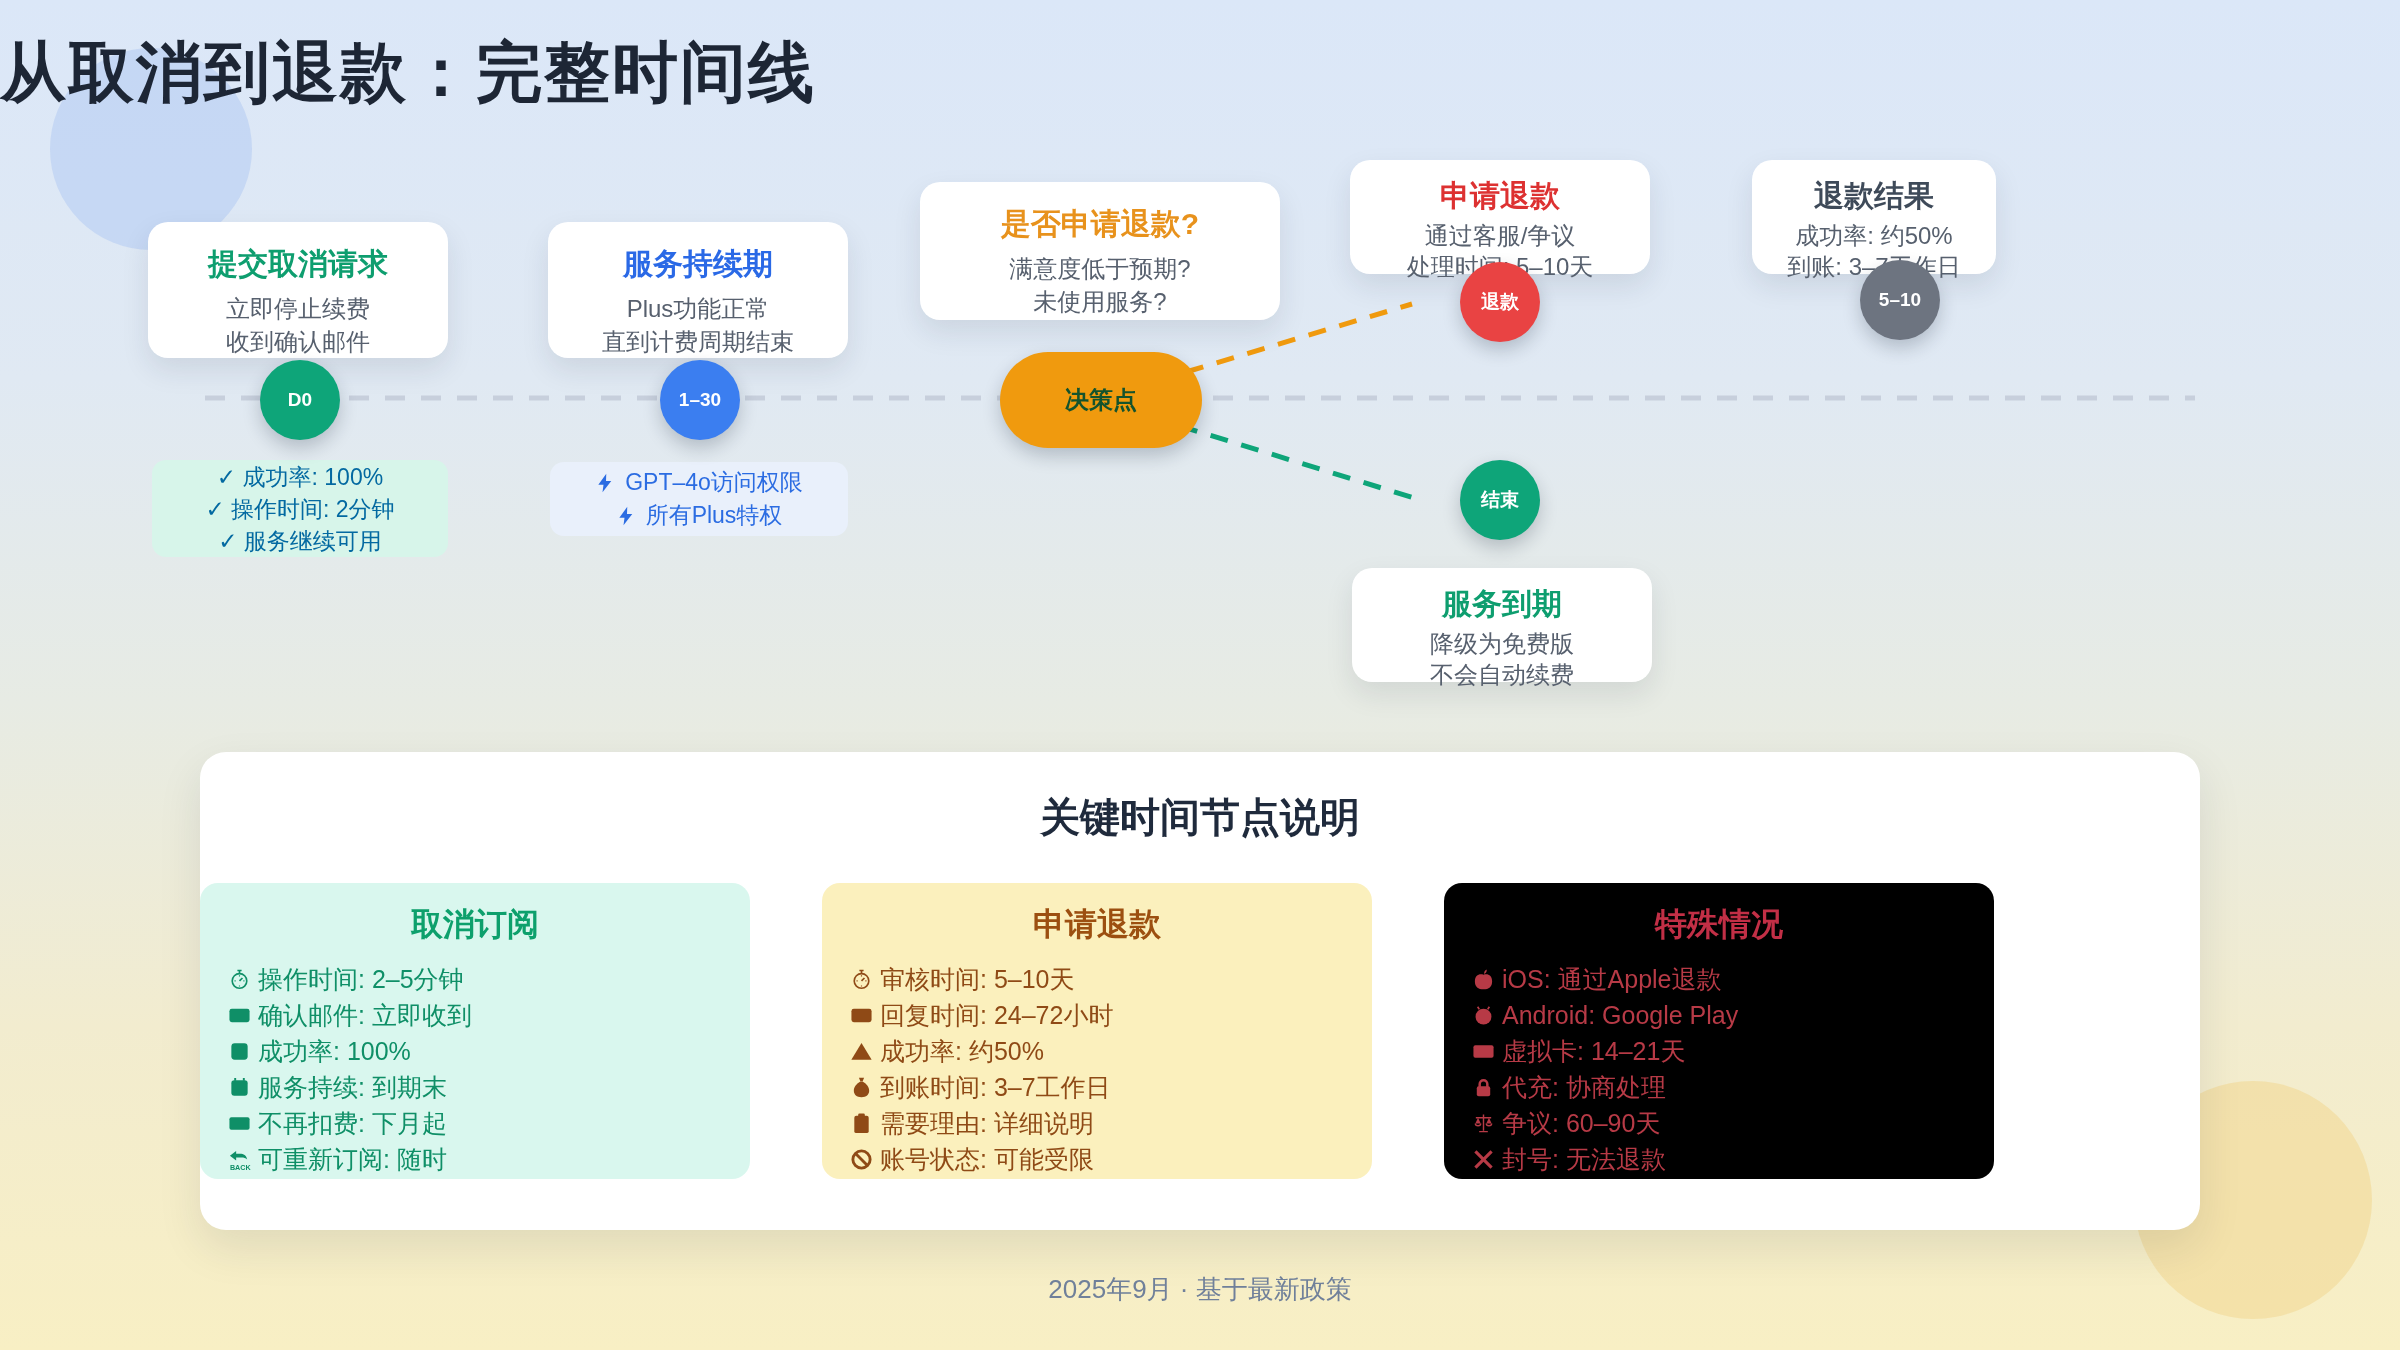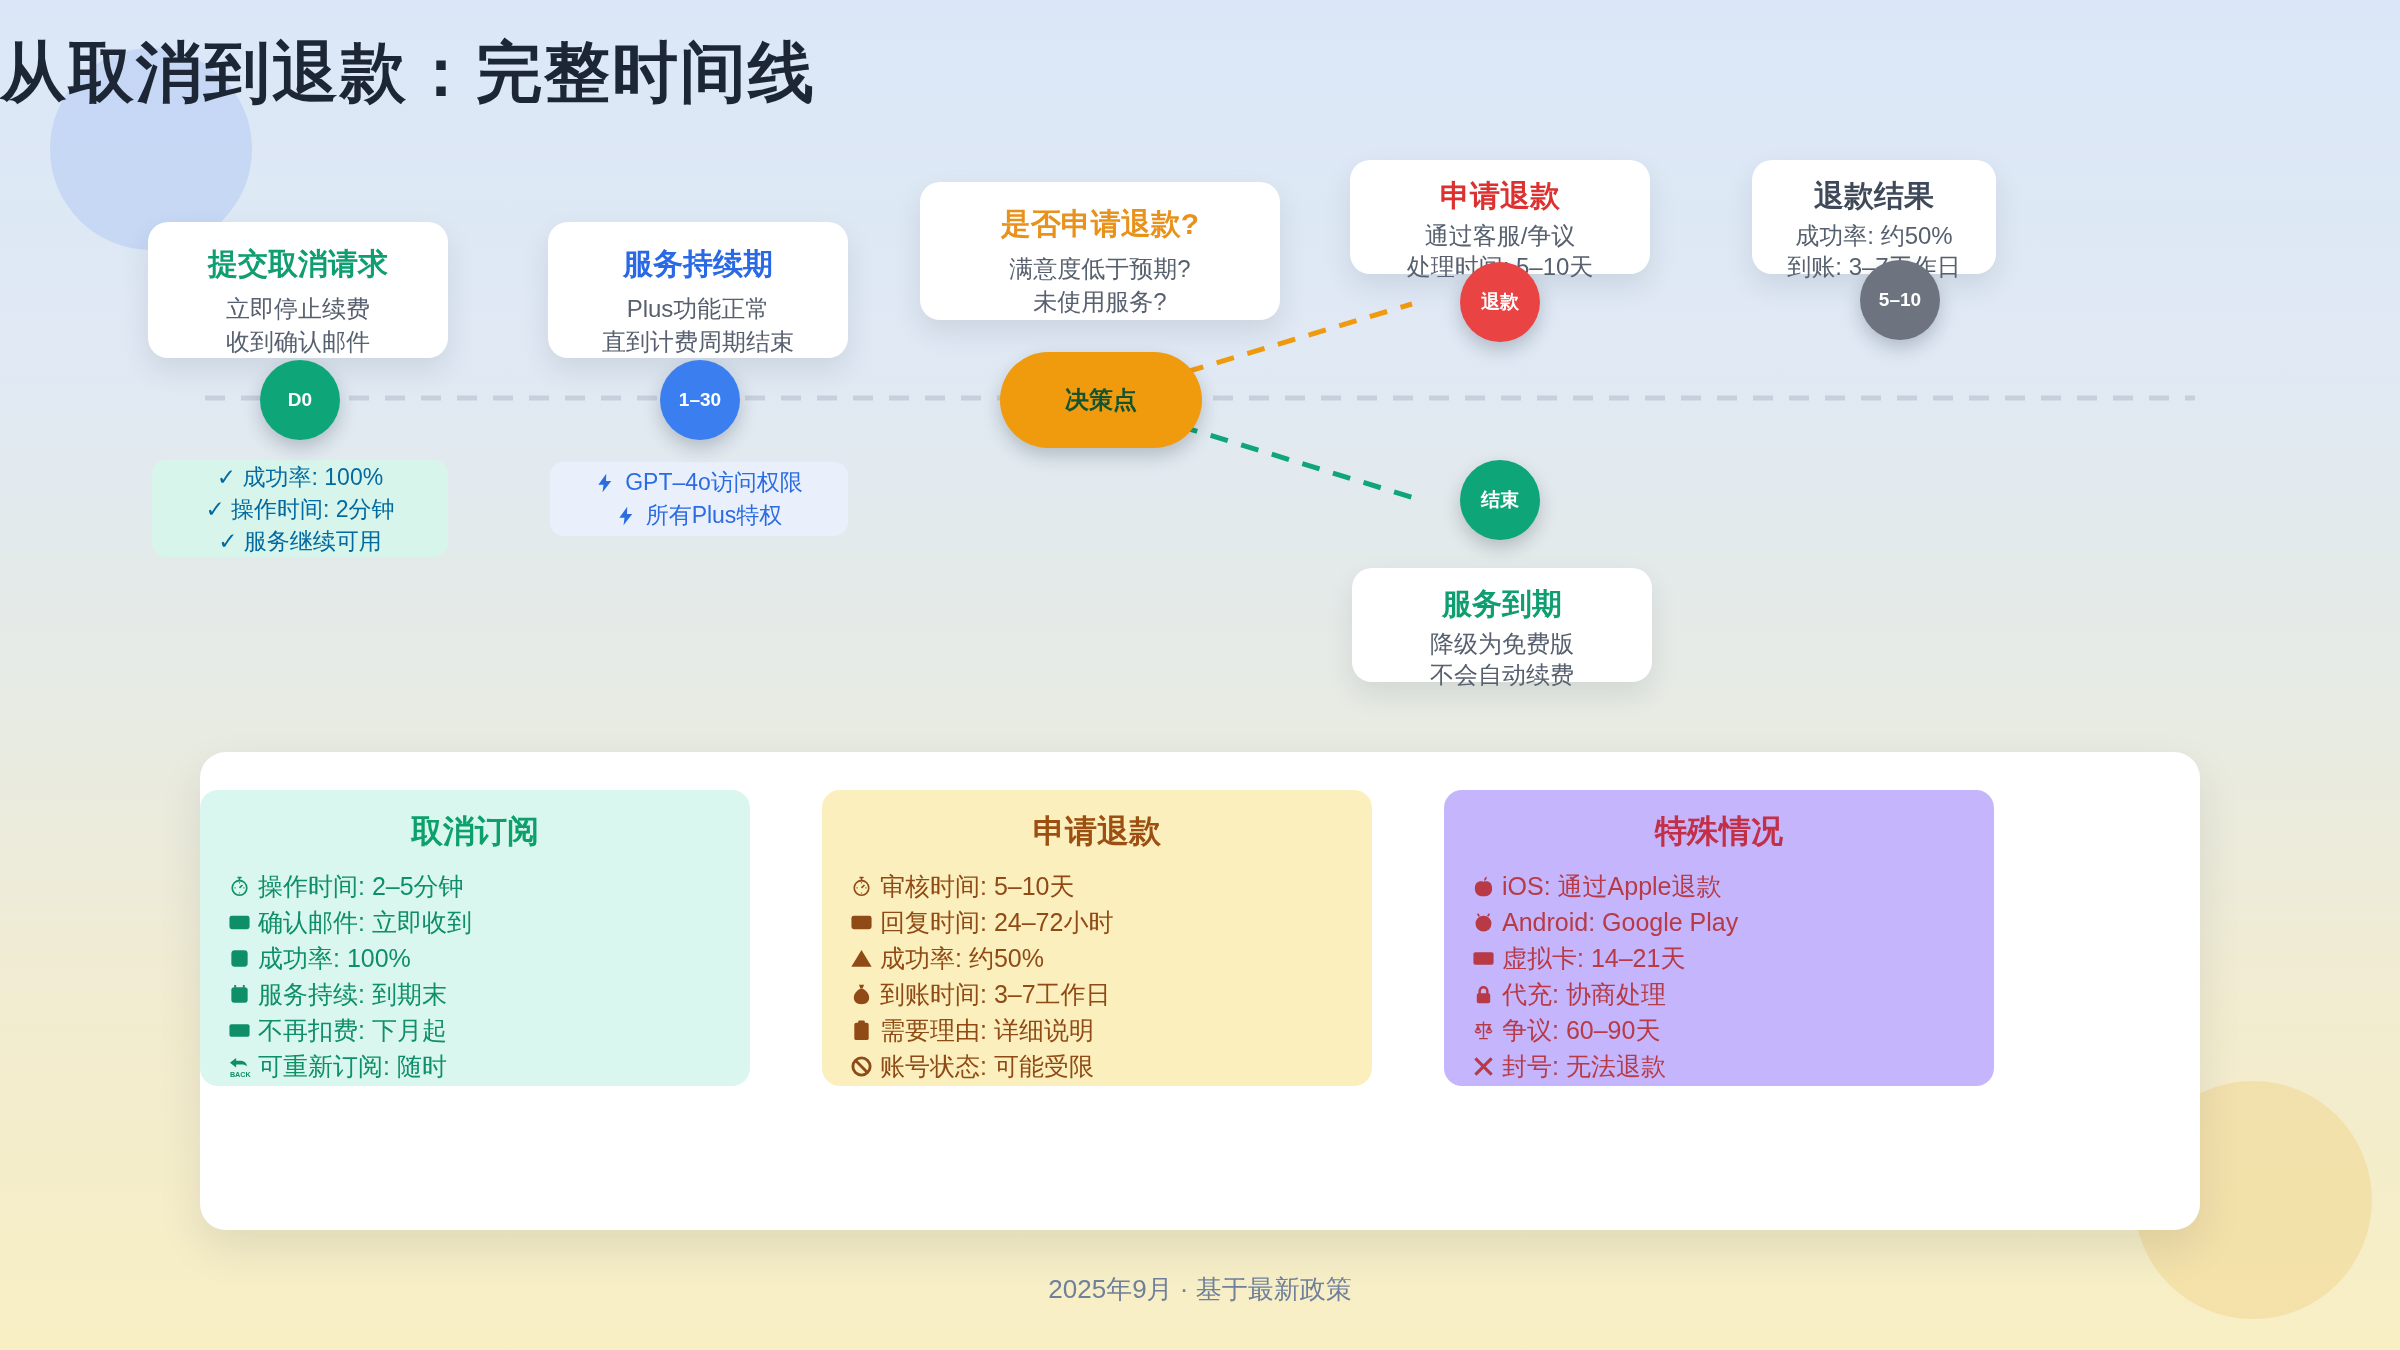--- a/index.html
+++ b/index.html
@@ -45,21 +45,21 @@
            border-radius:26px; box-shadow:0 18px 44px rgba(30,41,59,.10); z-index:2; }
   .panel-title { text-align:center; padding-top:38px; font-size:40px; font-weight:700; color:#1f2a3c; }
   .legend-row { display:flex; justify-content:flex-start; gap:72px; margin-top:38px; }
   .lcard { width:550px; height:296px; border-radius:18px; padding-top:20px; }
   .lcard-title { text-align:center; font-size:32px; font-weight:700; margin-bottom:14px; }
   .lrow { display:flex; align-items:center; gap:7px; padding-left:28px; height:36px; font-size:25px; }
   .lrow .ic { width:23px; height:23px; flex:0 0 23px; }
   .ic svg { width:100%; height:100%; display:block; }
   .l-green { background:#d9f7ee; } .l-green .lcard-title { color:#0da06c; } .l-green .lrow { color:#0f8f67; }
   .l-yellow { background:#fbf0bd; } .l-yellow .lcard-title { color:#9c4f10; } .l-yellow .lrow { color:#8f4a16; }
-  .l-pink { background:#c4b5fd; } .l-pink .lcard-title { color:#c22f46; } .l-pink .lrow { color:#b73a46; }
+  .l-pink { background:#000000; } .l-pink .lcard-title { color:#c22f46; } .l-pink .lrow { color:#b73a46; }
 
   .footer { position:absolute; left:0; right:0; top:1272px; text-align:center;
             font-size:26px; color:#70809a; z-index:2; }
 </style>
 </head>
 <body>
 
 <div class="stage">
   <div class="bg-circle blue"></div>
   <div class="bg-circle yellow"></div>
@@ -140,20 +140,21 @@
       <span class="ic">
           <svg viewBox="0 0 24 24">
             <path fill="currentColor" d="M13.5 1 4 14h6.2L9 23l10.5-13.5h-6.3z"></path>
           </svg>
         </span>
       <span>所有Plus特权</span>
     </div>
   </div>
 
   <div class="panel">
+    <div class="panel-title">关键时间节点说明</div>
     <div class="legend-row">
 
       <div class="lcard l-green">
         <div class="lcard-title">取消订阅</div>
         <div class="lrow">
             <span class="ic">
               <svg viewBox="0 0 24 24" fill="none" stroke="currentColor" stroke-width="1.7">
                 <circle cx="12" cy="13.5" r="7.6"></circle>
                 <path d="M9.8 2.6h4.4M12 2.6v3.2M12 13.5l3.1-3.1"></path>
                 <path stroke-width="1.2" d="M12 7.6v1.2M12 18.2v1.2M6.8 13.5H8M16 13.5h1.2"></path>

